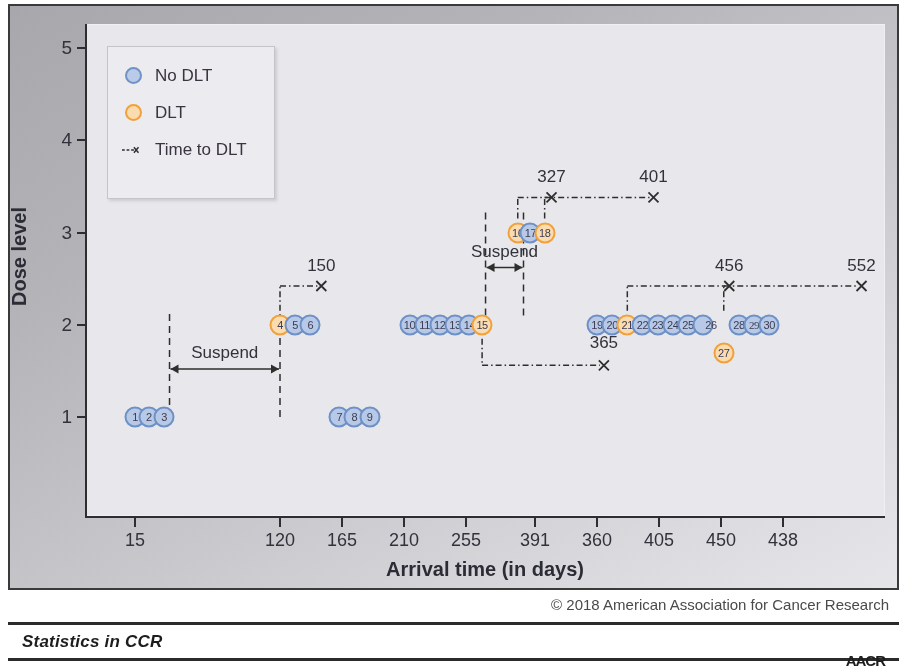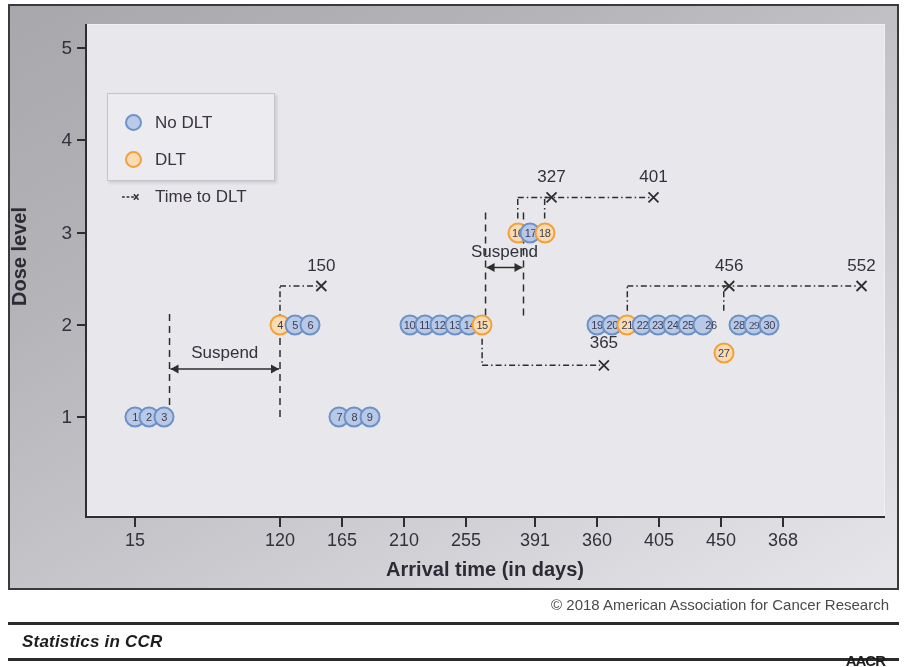--- a/index.html
+++ b/index.html
@@ -111,27 +111,26 @@
     font-size: 20px;
     font-weight: bold;
     color: #2c2c36;
   }
   
   .legend {
     position: absolute;
     left: 97px;
     top: 40px;
     width: 168px;
-    height: 88px;
+    height: 153px;
     background: #ececf0;
     border: 1px solid #c4c4ca;
     box-shadow: 2px 2px 3px rgba(0,0,0,0.12);
     box-sizing: border-box;
     padding: 10px 0 0 14px;
-    margin-top: 47px;
   }
   .legend-row {
     display: flex;
     align-items: center;
     height: 37px;
     gap: 11px;
   }
   .legend-text {
     font-size: 17px;
     color: #3a3340;
@@ -287,21 +286,21 @@
         <div class="xtick-label" style="left: 456px;">255</div>
         <div class="xtick" style="left: 524px;"></div>
         <div class="xtick-label" style="left: 525px;">391</div>
         <div class="xtick" style="left: 586px;"></div>
         <div class="xtick-label" style="left: 587px;">360</div>
         <div class="xtick" style="left: 648px;"></div>
         <div class="xtick-label" style="left: 649px;">405</div>
         <div class="xtick" style="left: 710px;"></div>
         <div class="xtick-label" style="left: 711px;">450</div>
         <div class="xtick" style="left: 772px;"></div>
-        <div class="xtick-label" style="left: 773px;">368</div>
+        <div class="xtick-label" style="left: 773px;">438</div>
       </div>
 
     <div class="ylabel">Dose level</div>
     <div class="xlabel">Arrival time (in days)</div>
 
     <div id="annotations">
         <svg class="dlt-path" width="891" height="586" style="left: 0px; top: 0px;">
           <g>
             <path d="M270 304.75 L270 280.005" stroke="#2e2e2e" stroke-width="1.5" fill="none" stroke-dasharray="6,3,1.5,3"></path>
             <path d="M270 280.005 L307.3333333333333 280.005" stroke="#2e2e2e" stroke-width="1.5" fill="none" stroke-dasharray="6,3,1.5,3"></path>

